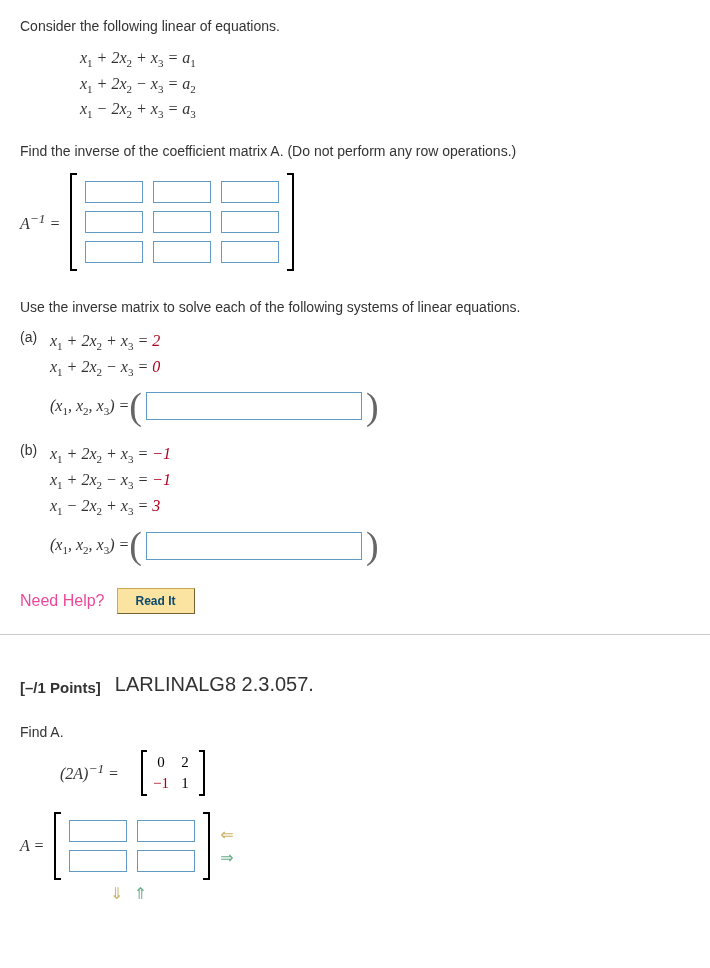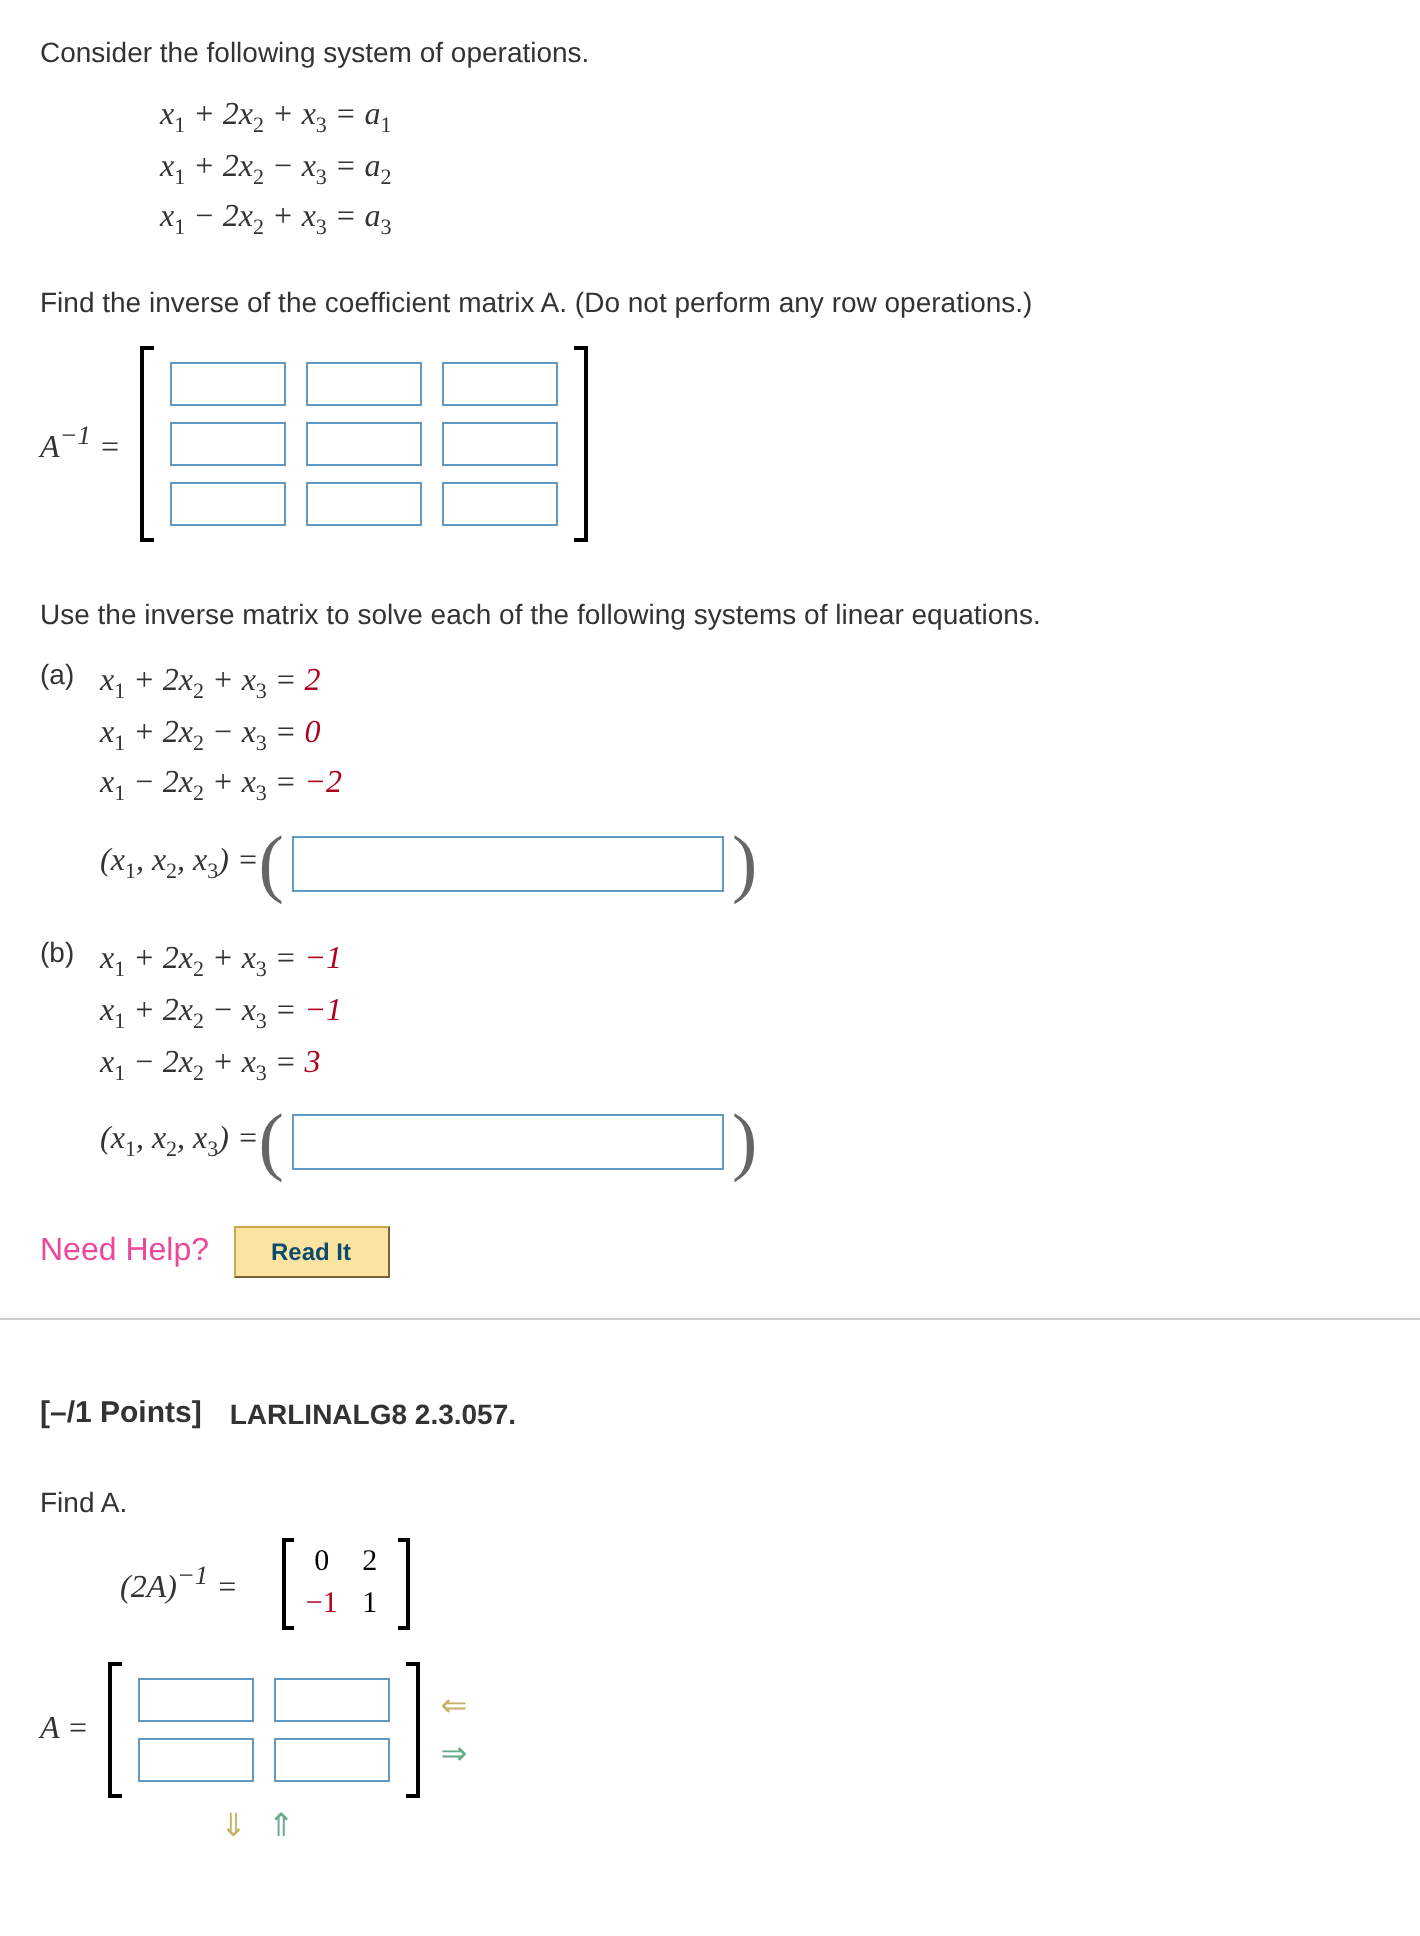--- a/index.html
+++ b/index.html
@@ -69,21 +69,21 @@
   .points { font-weight: bold; font-size: 15px; margin-right: 14px; }
   .details-btn {
     border: 1px solid #bbb;
     color: #3a6ea5;
     font-weight: bold;
     font-size: 14px;
     padding: 8px 16px;
     background: #fff;
     margin-right: 18px;
   }
-  .refcode { font-weight: bold; font-size: 14px; }
+  .refcode { font-weight: normal; font-size: 20px; }
 
   .small-bracket-wrap .mat { padding: 4px 6px; gap: 4px 8px; }
   .small-bracket-wrap .br { width:6px; }
   .mat-cell { font-family: 'Times New Roman', serif; font-size:15px; text-align:center; min-width:16px; }
   .neg { color: #b00020; }
   .pos { color: #000; }
 
   .arrow-ctrls { display:flex; flex-direction:column; margin-left:10px; gap:4px; }
   .arrow { font-size:16px; color:#6a8; }
   .arrow.left { color:#c9b167; }
@@ -91,21 +91,21 @@
   .bottom-arrows .down { color:#c9b167; margin-right:6px;}
   .bottom-arrows .up { color:#6a8; }
 
   .find-a { margin: 0 0 10px 0; }
   .twoA-row { display:flex; align-items:center; margin: 6px 0 16px 40px; }
   .Arow2 { display:flex; align-items:center; margin-left:0; }
 </style>
 </head>
 <body>
 
-<div class="problem-text">Consider the following system of operations.</div>
+<div class="problem-text">Consider the following linear of equations.</div>
 
 <div class="indent">
   <div class="eq-line">
     <i>x</i><sub>1</sub> + 2<i>x</i><sub>2</sub> + <i>x</i><sub>3</sub> = <i>a</i><sub>1</sub>
   </div>
   <div class="eq-line">
     <i>x</i><sub>1</sub> + 2<i>x</i><sub>2</sub> − <i>x</i><sub>3</sub> = <i>a</i><sub>2</sub>
   </div>
   <div class="eq-line">
     <i>x</i><sub>1</sub> − 2<i>x</i><sub>2</sub> + <i>x</i><sub>3</sub> = <i>a</i><sub>3</sub>
@@ -143,23 +143,20 @@
 
 <div class="part-row">
   <div class="part-letter">(a)</div>
   <div>
     <div class="eq-line">
       <i>x</i><sub>1</sub> + 2<i>x</i><sub>2</sub> + <i>x</i><sub>3</sub> = <span class="neg">2</span>
     </div>
     <div class="eq-line">
       <i>x</i><sub>1</sub> + 2<i>x</i><sub>2</sub> − <i>x</i><sub>3</sub> = <span class="neg">0</span>
     </div>
-    <div class="eq-line">
-      <i>x</i><sub>1</sub> − 2<i>x</i><sub>2</sub> + <i>x</i><sub>3</sub> = <span class="neg">−2</span>
-    </div>
   </div>
 </div>
 <div class="answer-row">
   <span class="eq-line">(<i>x</i><sub>1</sub>, <i>x</i><sub>2</sub>, <i>x</i><sub>3</sub>) = </span>
   <span class="paren">(</span>
   <input class="long-input" style="">
   <span class="paren">)</span>
 </div>
 
 <div class="part-row" style="margin-top:22px;">

